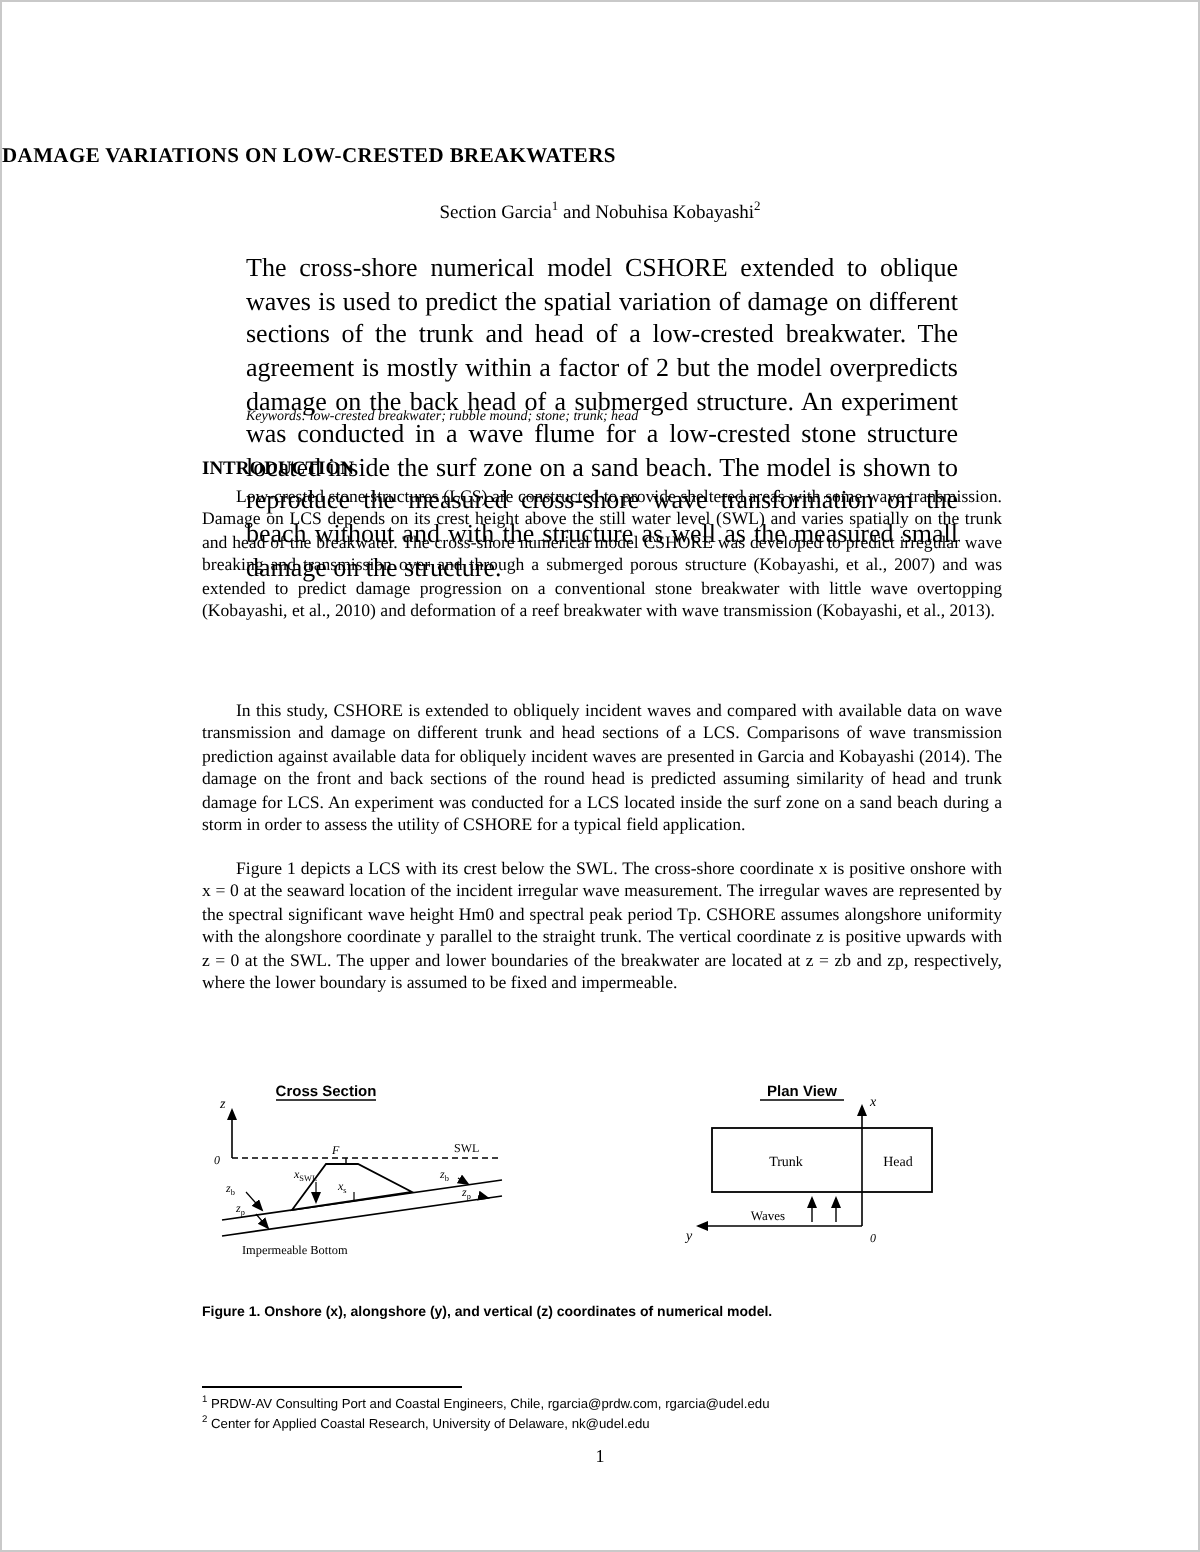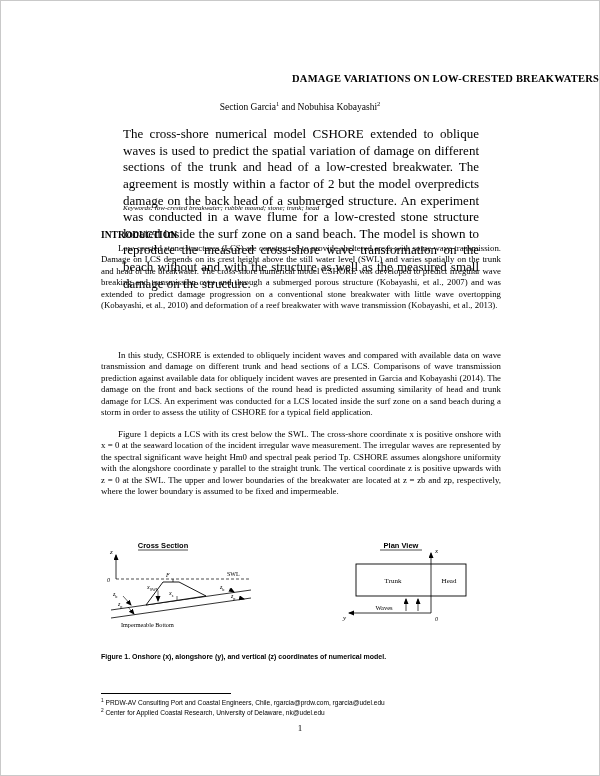--- a/index.html
+++ b/index.html
@@ -2,21 +2,21 @@
 <html><head>
 <meta charset="utf-8">
 <style>
   html,body{margin:0;padding:0;background:#ffffff;}
   .page{
     position:relative;width:600px;height:776px;background:#ffffff;
     border:1px solid #c9c9c9;box-sizing:border-box;overflow:hidden;
     font-family:"Liberation Serif", serif;color:#000;
   }
   .title{
-    position:absolute;top:72px;left:0;right:0;text-align:right;
+    position:absolute;top:72px;left:0;right:0;text-align:left;
     font-size:10.5px;font-weight:bold;letter-spacing:.2px;
   }
   .authors{
     position:absolute;top:99px;left:0;right:0;text-align:center;font-size:9.5px;
   }
   .authors sup{font-size:6.5px;}
   .abstract{
     position:absolute;top:125px;left:122px;width:356px;
     font-size:13px;line-height:1.28;text-align:justify;
   }

